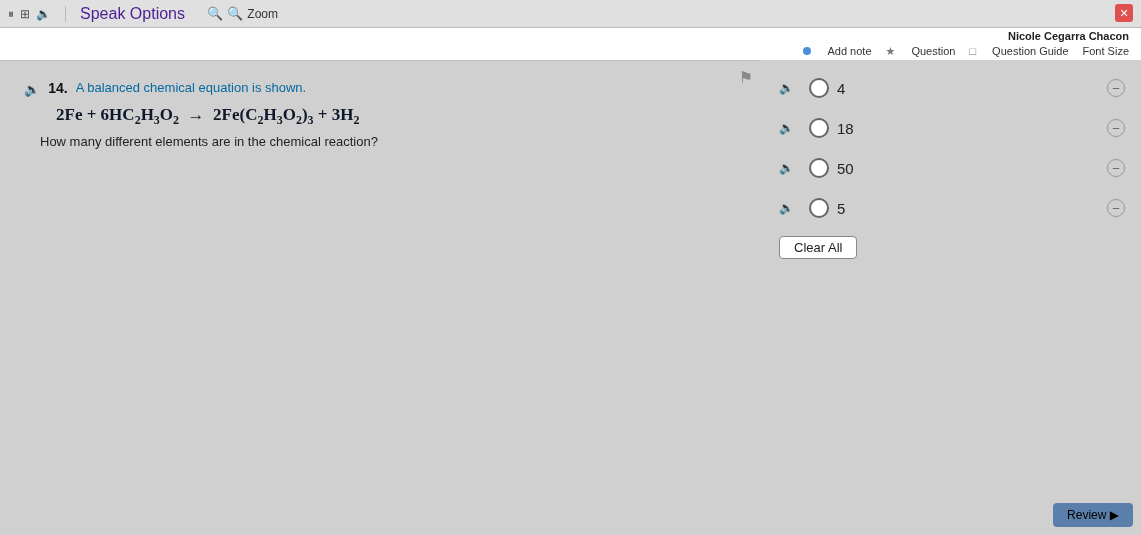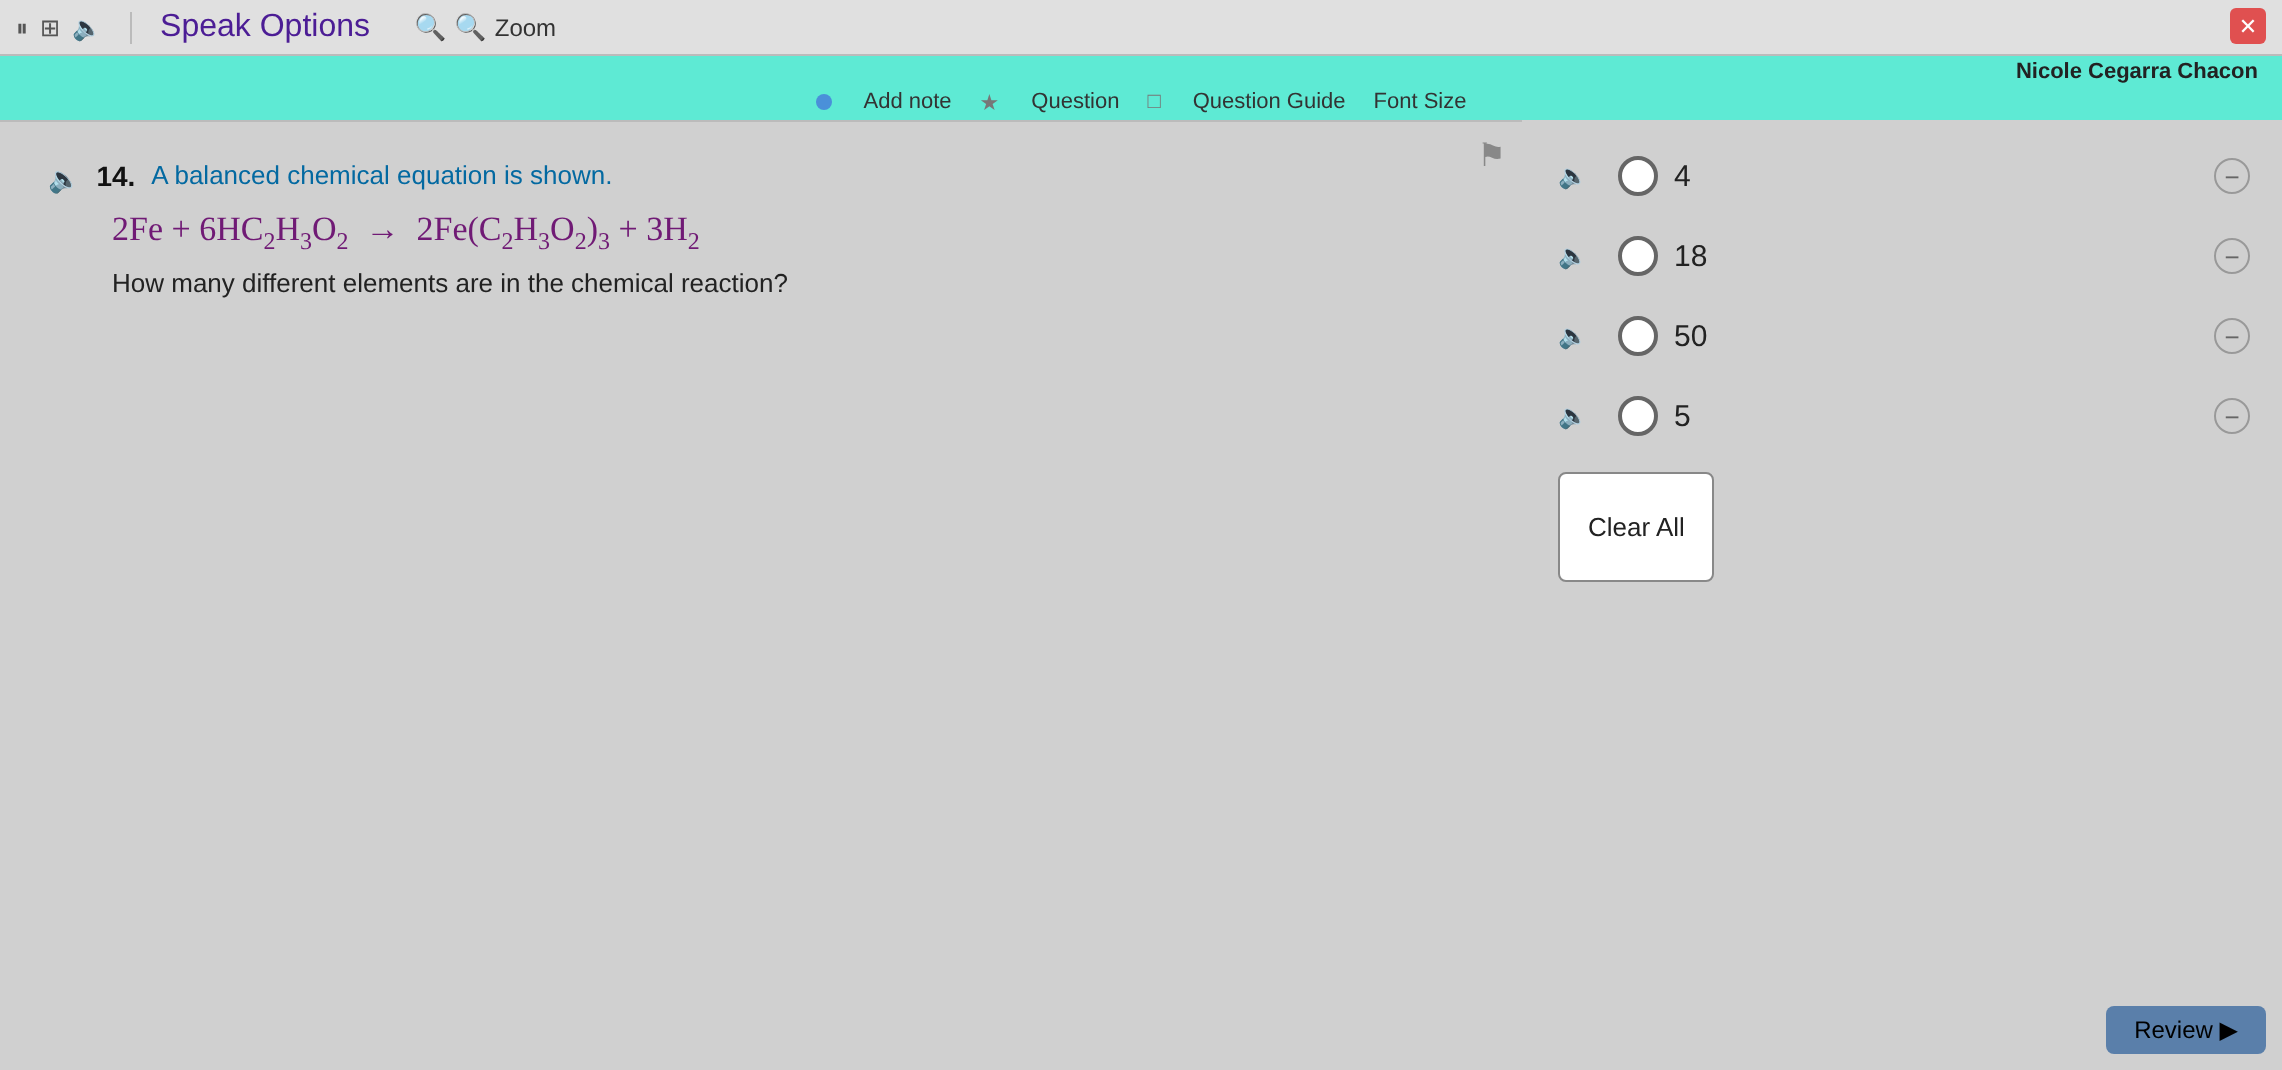--- a/index.html
+++ b/index.html
@@ -77,25 +77,25 @@
       font-size: 11px;
       cursor: pointer;
     }
 
     
     .nav-bar {
       position: absolute;
       top: 28px;
       left: 0; right: 0;
       height: 32px;
-      background: #5eead4;
+      background: #ffffff;
       border-bottom: 1px solid #ccc;
       display: flex;
       align-items: center;
-      justify-content: center;
+      justify-content: flex-end;
       padding: 16px 12px;
       gap: 14px;
     }
 
     .nav-bar-user {
       font-size: 11px;
       font-weight: bold;
       color: #222;
       position: absolute;
       right: 12px;
@@ -168,31 +168,31 @@
 
     .question-text {
       font-size: 13px;
       color: #0369a1;
       font-weight: 500;
     }
 
     .equation-block {
       margin: 8px 0 6px 32px;
       font-size: 17px;
-      font-weight: normal;
-      color: #701a75;
+      font-weight: bold;
+      color: #0f172a;
       font-family: "Times New Roman", serif;
     }
 
     .sub { vertical-align: sub; font-size: 12px; }
 
     .how-many-text {
       font-size: 13px;
       color: #222;
-      margin-left: 32px;
+      margin-left: 16px;
       margin-top: 4px;
     }
 
     
     .answers-area {
       width: 380px;
       padding: 10px 12px;
       display: flex;
       flex-direction: column;
       gap: 4px;
@@ -240,21 +240,21 @@
       align-items: center;
       justify-content: center;
       font-size: 13px;
       color: #666;
       cursor: pointer;
     }
 
     .clear-all-btn {
       margin-top: 6px;
       margin-left: 6px;
-      padding: 19px 14px;
+      padding: 3px 14px;
       background: white;
       border: 1.5px solid #888;
       border-radius: 4px;
       font-size: 13px;
       color: #222;
       cursor: pointer;
       width: fit-content;
     }
 
     

